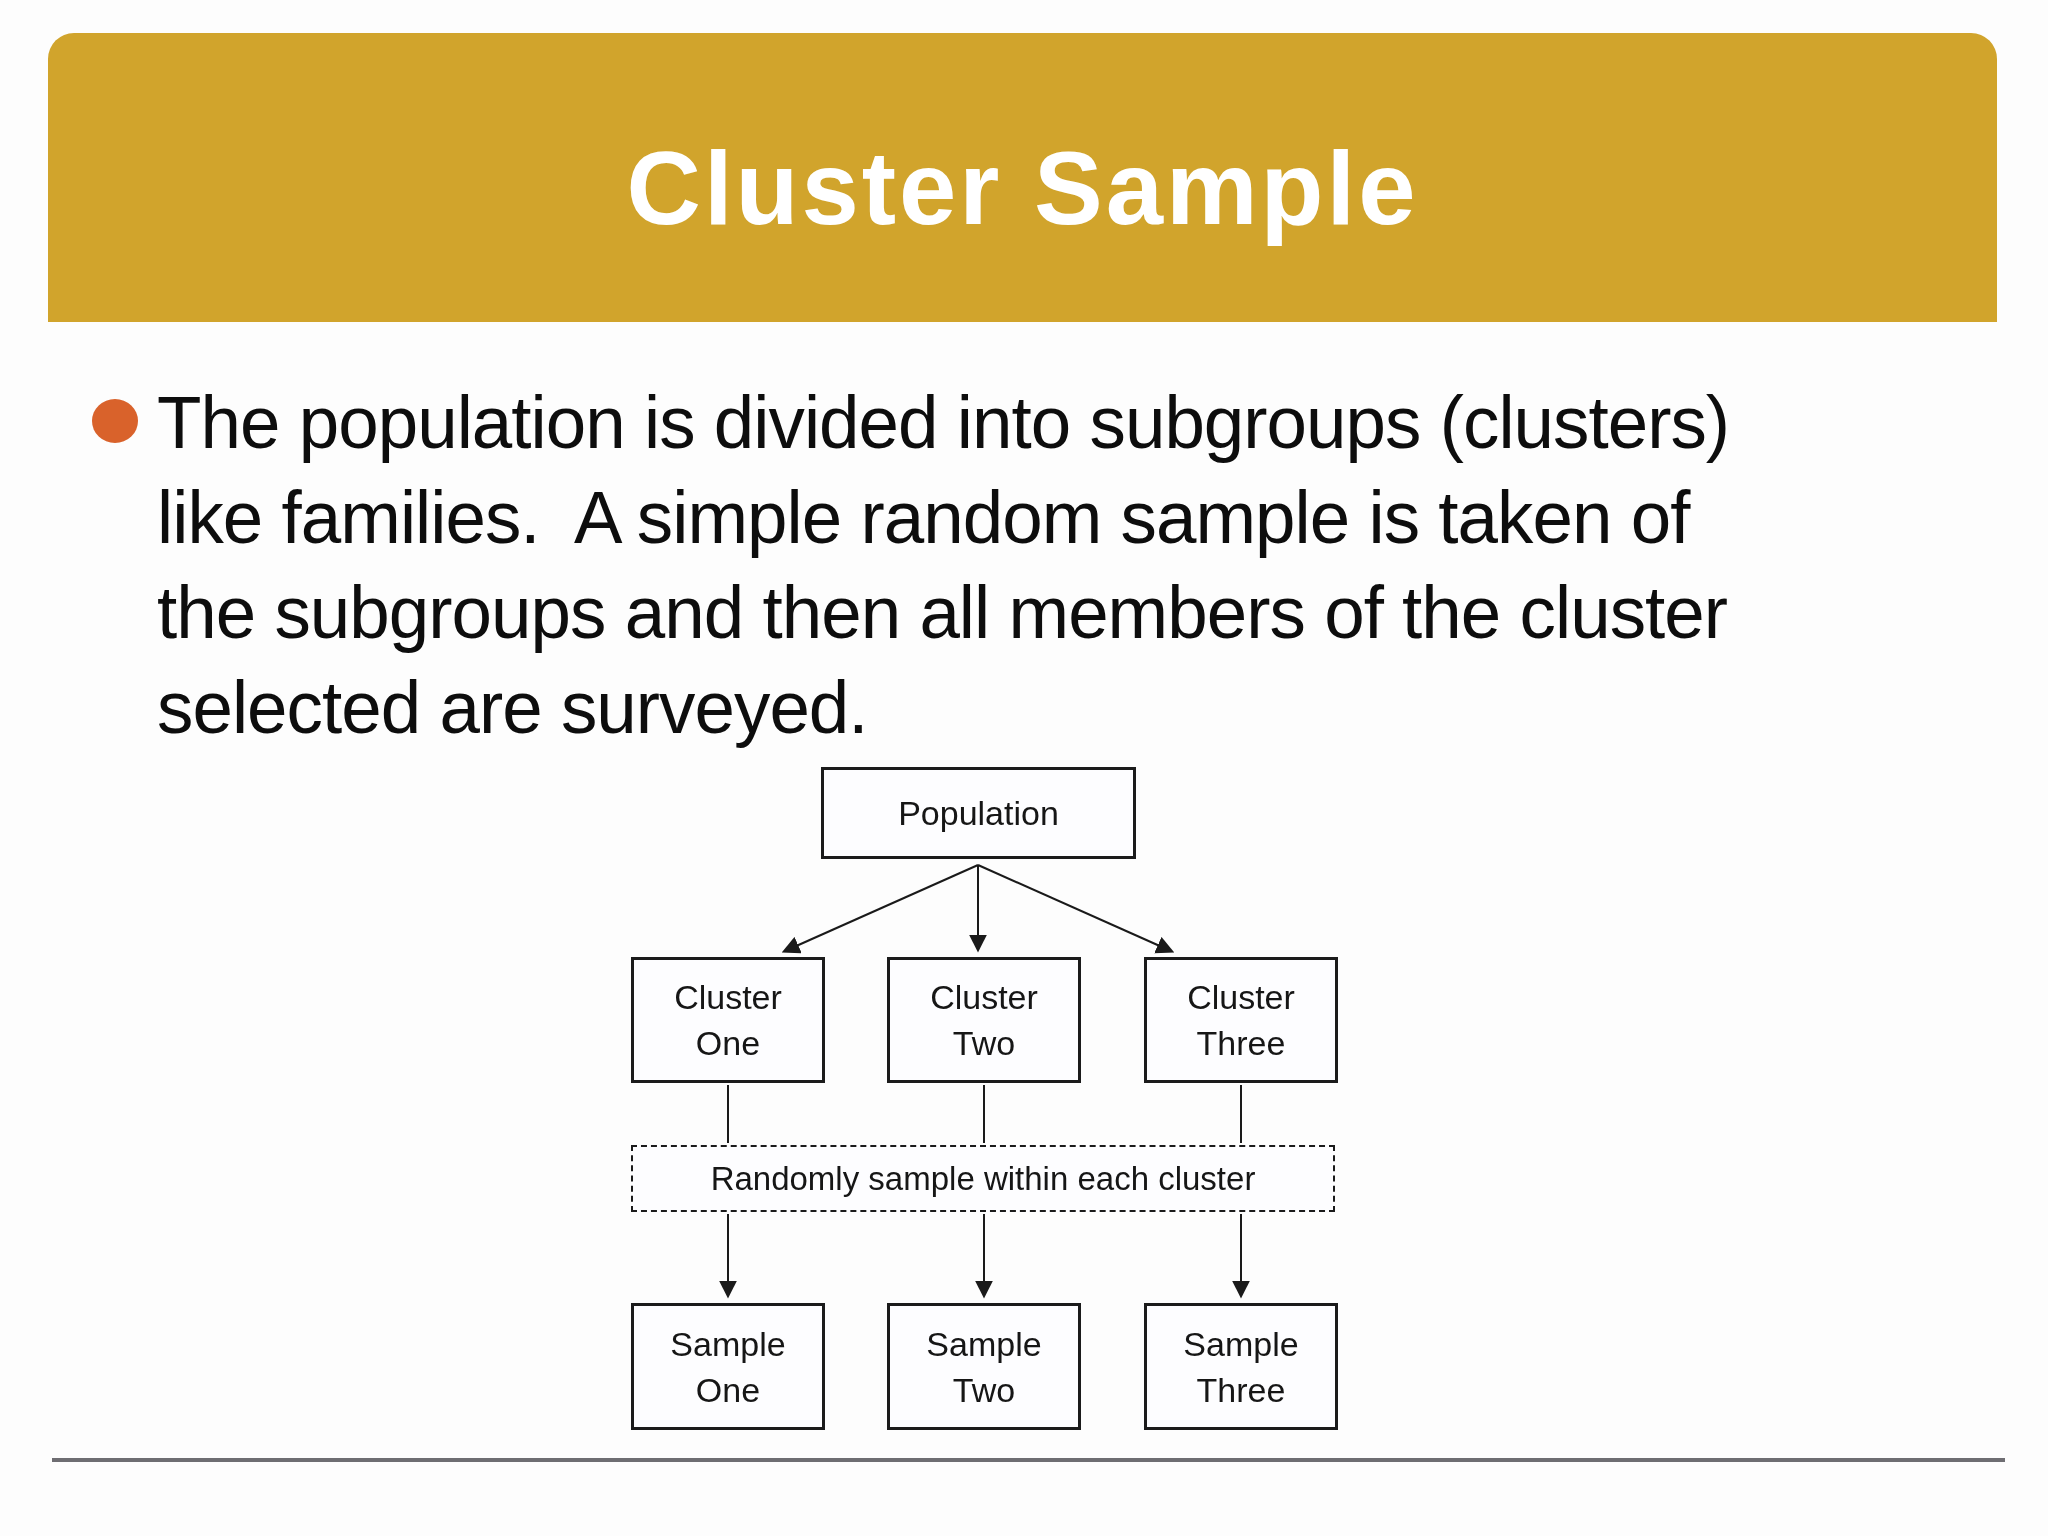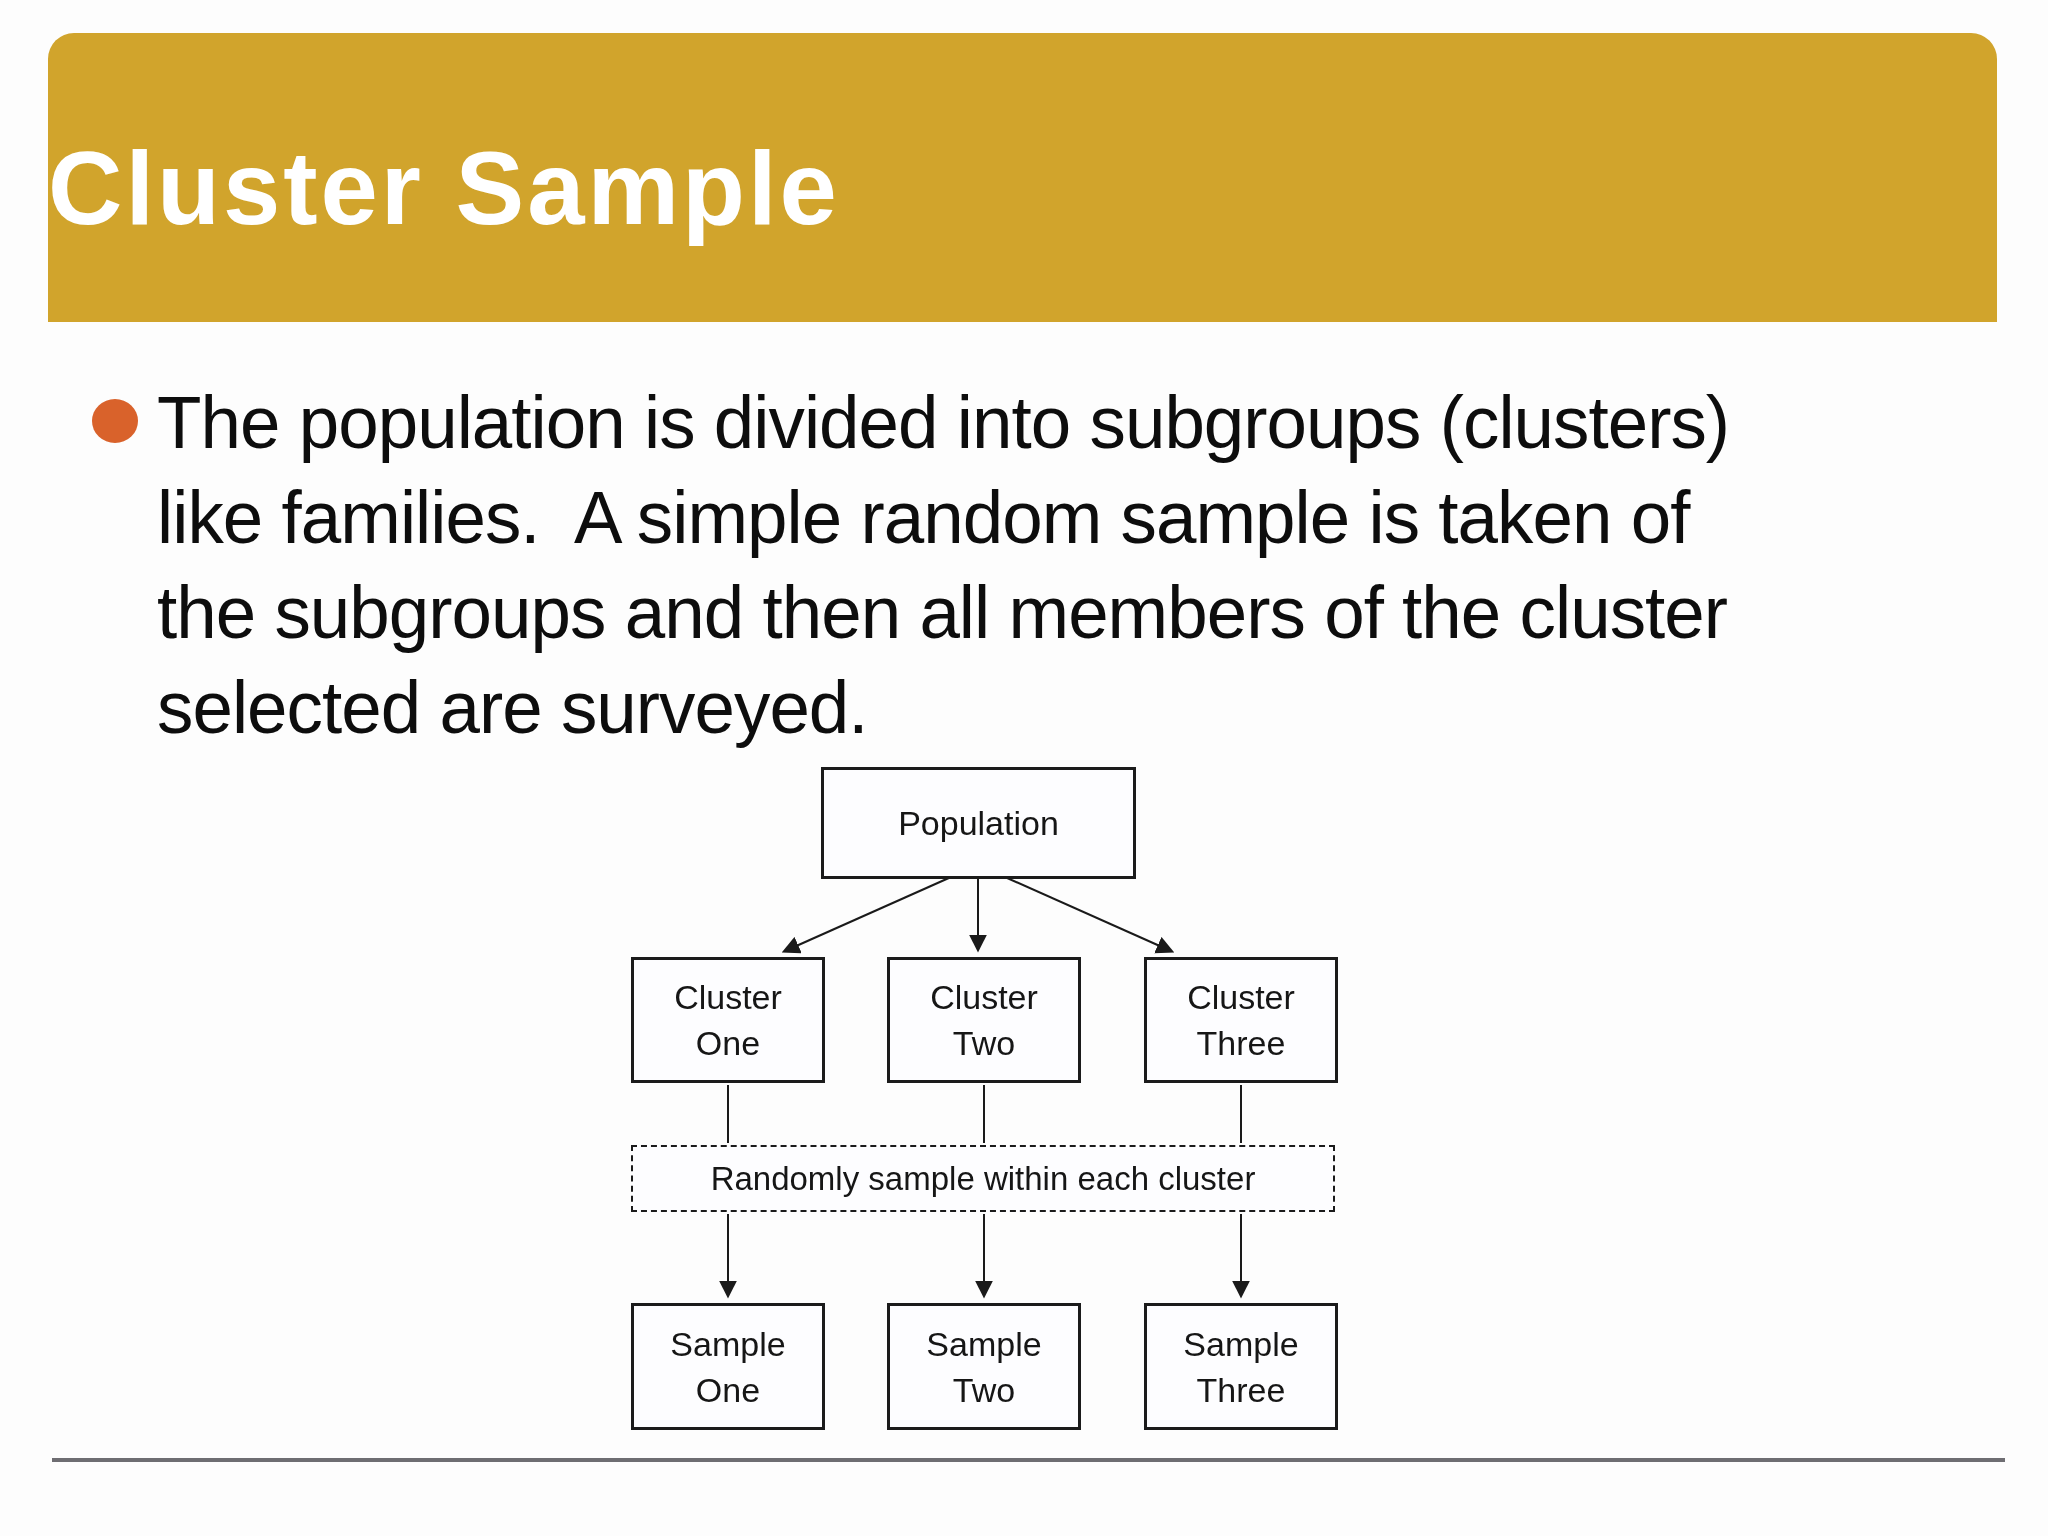--- a/index.html
+++ b/index.html
@@ -10,21 +10,21 @@
     overflow: hidden; position: relative;
   }
   .slide { position: absolute; inset: 0; }
 
   
   .banner {
     position: absolute; left: 48px; top: 33px;
     width: 1949px; height: 289px;
     background: var(--banner-gold, #D1A42C);
     border-radius: 26px 26px 0 0;
-    display: flex; align-items: center; justify-content: flex-start;
+    display: flex; align-items: center; justify-content: center;
   }
   .banner h1 {
     margin: 0; padding-top: 22px;
     color: #FFFFFF;
     font-size: 103px; font-weight: 700; letter-spacing: 3px;
     font-family: "Liberation Sans", sans-serif;
   }
 
   
   .bullet-dot {
@@ -42,21 +42,21 @@
 
   
   .diagram { position: absolute; left: 620px; top: 755px; width: 730px; height: 690px; }
   .diagram svg { position: absolute; left: 0; top: 0; }
   .dbox {
     position: absolute; box-sizing: border-box;
     background: #FDFDFF; border: 3px solid #1B1B1B;
     display: flex; flex-direction: column; align-items: center; justify-content: center;
     font-size: 34px; line-height: 46px; color: #161616; text-align: center;
   }
-  .population { left: 201px; top: 12px;  width: 315px; height: 112px; }
+  .population { left: 201px; top: 12px;  width: 315px; height: 92px; }
   .c1 { left: 11px;  top: 202px; width: 194px; height: 126px; }
   .c2 { left: 267px; top: 202px; width: 194px; height: 126px; }
   .c3 { left: 524px; top: 202px; width: 194px; height: 126px; }
   .dashed {
     left: 11px; top: 390px; width: 704px; height: 67px;
     border: 2px dashed #1B1B1B; font-size: 33px; align-items: center;
   }
   .s1 { left: 11px;  top: 548px; width: 194px; height: 127px; }
   .s2 { left: 267px; top: 548px; width: 194px; height: 127px; }
   .s3 { left: 524px; top: 548px; width: 194px; height: 127px; }

